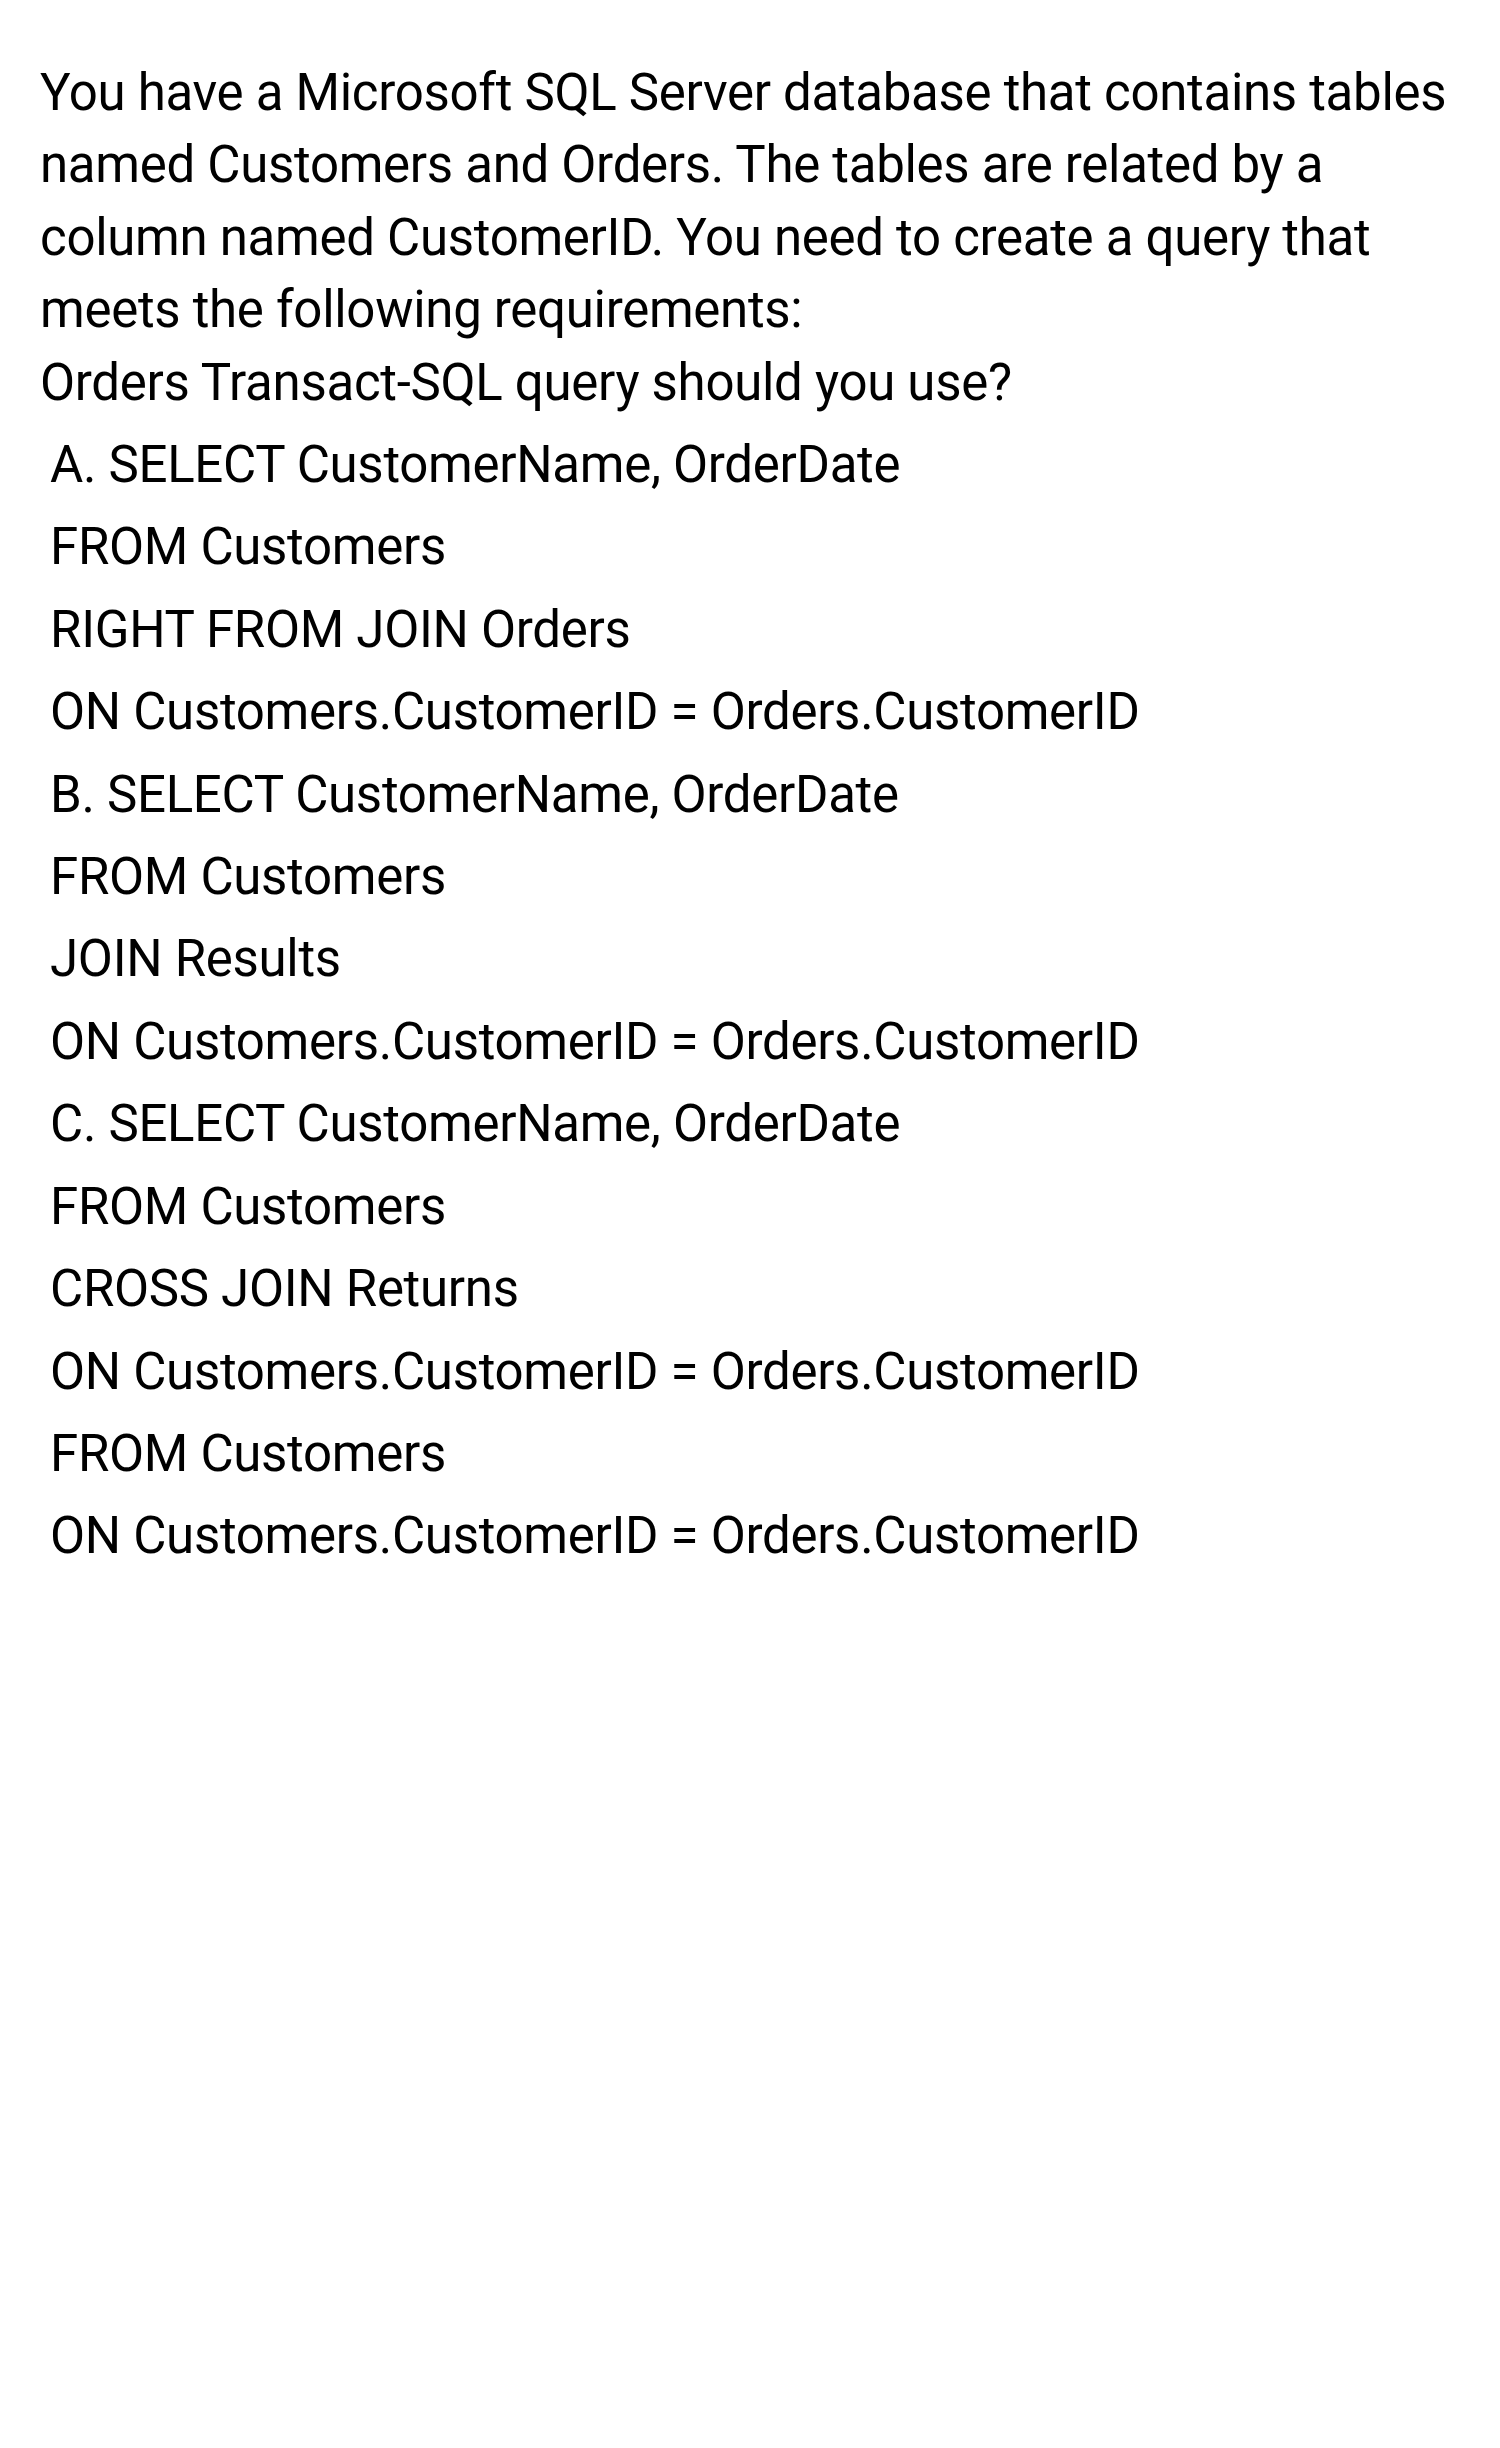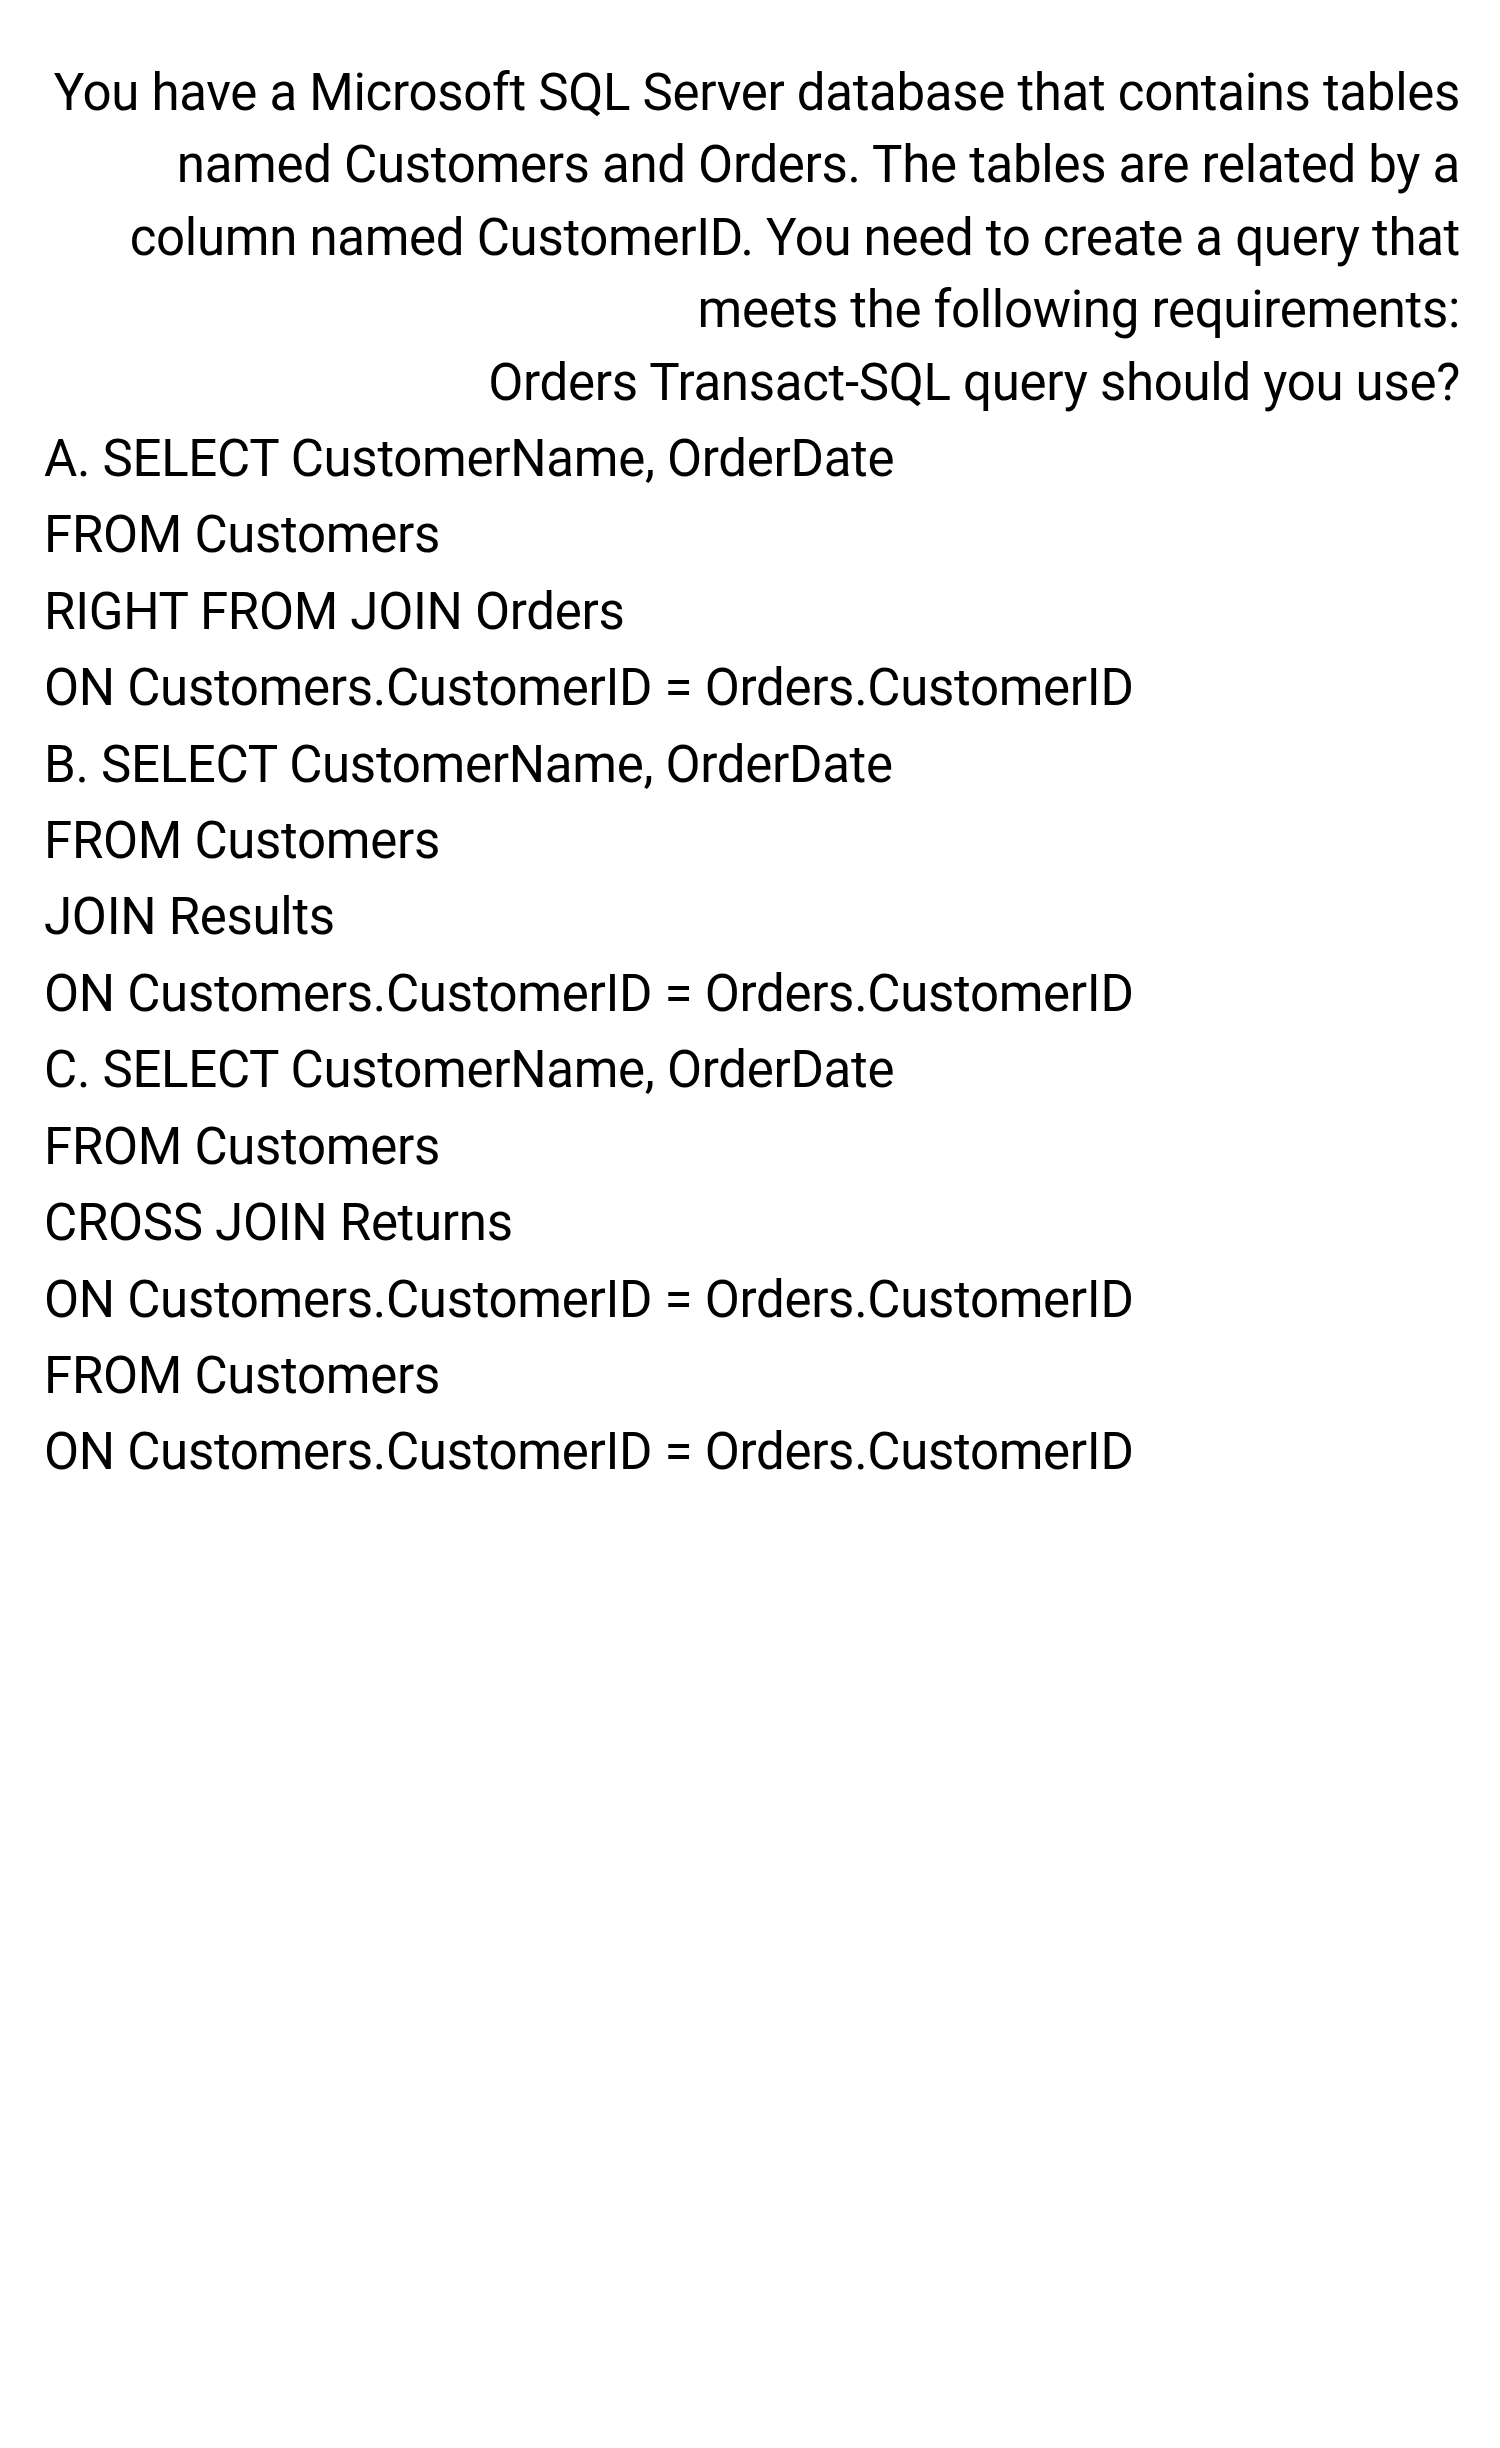--- a/index.html
+++ b/index.html
@@ -14,24 +14,23 @@
       padding: 57px 40px 40px 40px;
       width: 1500px;
     }
     .content {
       font-size: 51px;
       line-height: 1.42;
       letter-spacing: -0.3px;
     }
     .paragraph {
       margin: 0;
-      text-align: right;
     }
     .option-line {
-      margin: 4px;
+      margin: 10px;
     }
   </style>
 </head>
 <body>
 
 <div class="content">
   <p class="paragraph">You have a Microsoft SQL Server database that contains tables named Customers and Orders. The tables are related by a column named CustomerID. You need to create a query that meets the following requirements:</p>
   <p class="paragraph">Orders Transact-SQL query should you use?</p>
 
   <div>

